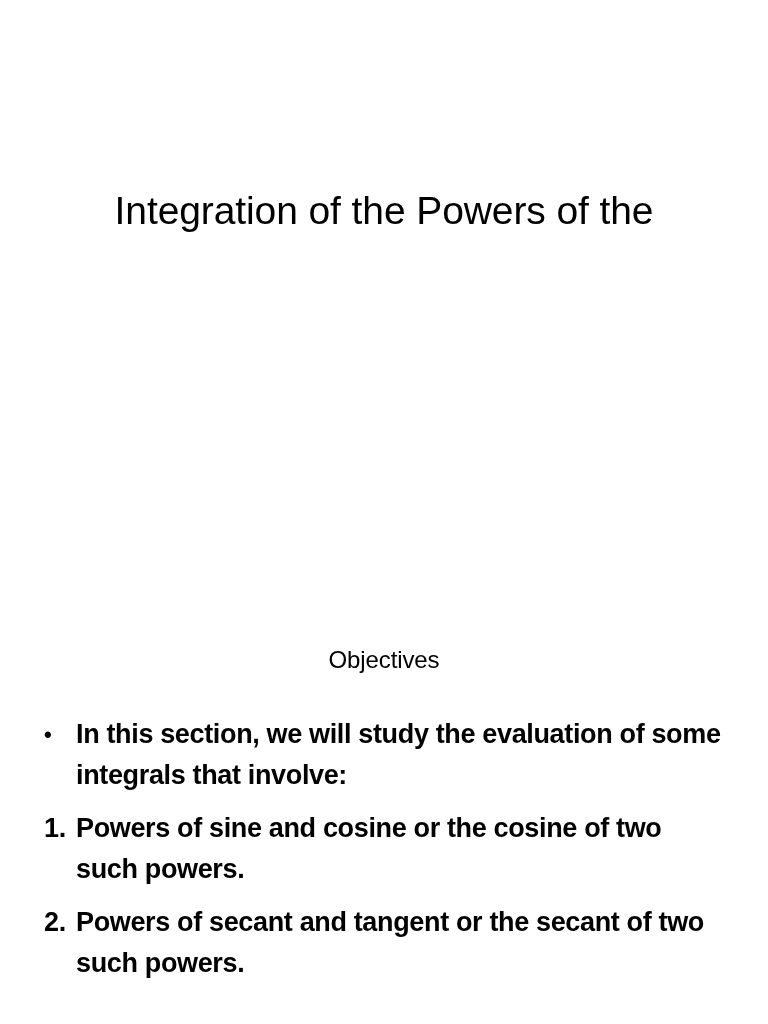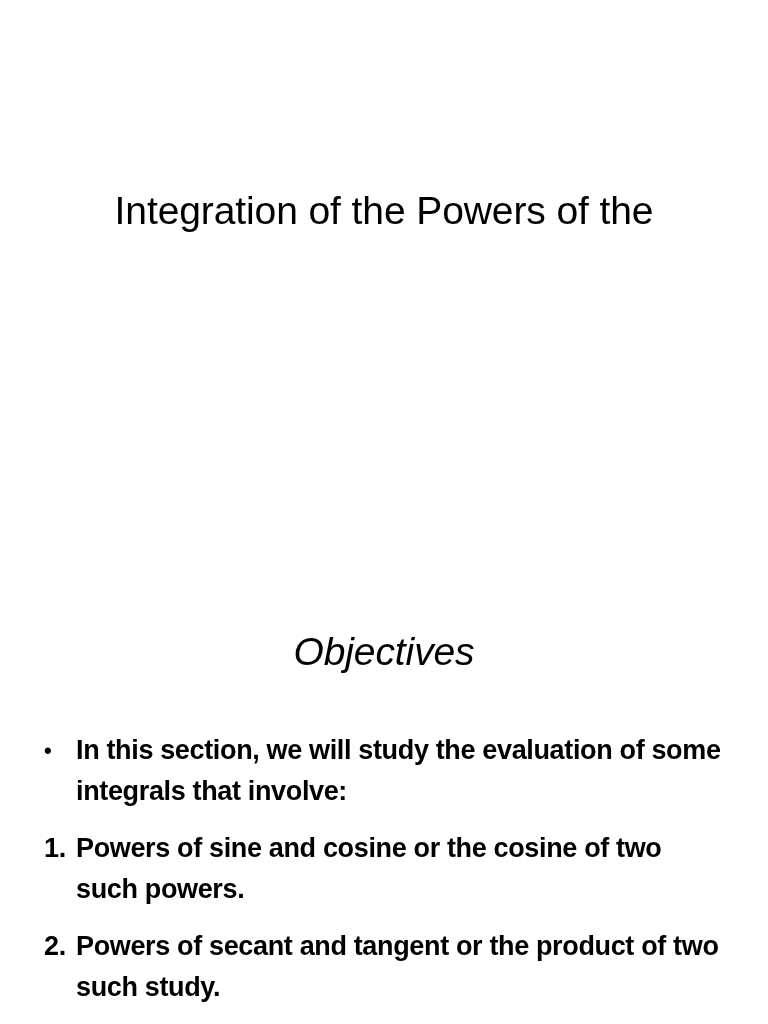--- a/index.html
+++ b/index.html
@@ -52,27 +52,26 @@
   .objectives-block {
     position: absolute;
     left: 40px;
     top: 622px;
     width: 688px;
     text-align: center;
   }
 
   .objectives-heading {
     font-family: "Liberation Sans", "DejaVu Sans", sans-serif;
-    font-size: 39px;
+    font-size: 24px;
     font-weight: 400;
     line-height: 44px;
     letter-spacing: -0.1px;
     color: #000000;
-    margin: 8px;
-    font-style: italic;
+    margin: 16px;
   }
 
   
   .body-block {
     position: absolute;
     left: 44px;
     top: 714px;
     width: 680px;
   }
 
@@ -103,21 +102,20 @@
     line-height: 41px;
   }
 
   .item-marker.bullet {
     font-size: 22px;
     line-height: 41px;
   }
 
   .item-text {
     display: block;
-    margin-top: 16px;
   }
 </style>
 </head>
 <body>
 
 <div id="slide">
 
   <div class="title-block">
     <h1 class="slide-title">
       <span class="title-line">Integration of the Powers of the</span>
@@ -135,18 +133,18 @@
       <span class="item-text">In this section, we will study the evaluation of some integrals that involve:</span>
     </div>
 
     <div class="list-item">
       <span class="item-marker">1.</span>
       <span class="item-text">Powers of sine and cosine or the cosine of two such powers.</span>
     </div>
 
     <div class="list-item">
       <span class="item-marker">2.</span>
-      <span class="item-text">Powers of secant and tangent or the product of two such study.</span>
+      <span class="item-text">Powers of secant and tangent or the secant of two such powers.</span>
     </div>
 
   </div>
 
 </div>
 
 </body></html>

